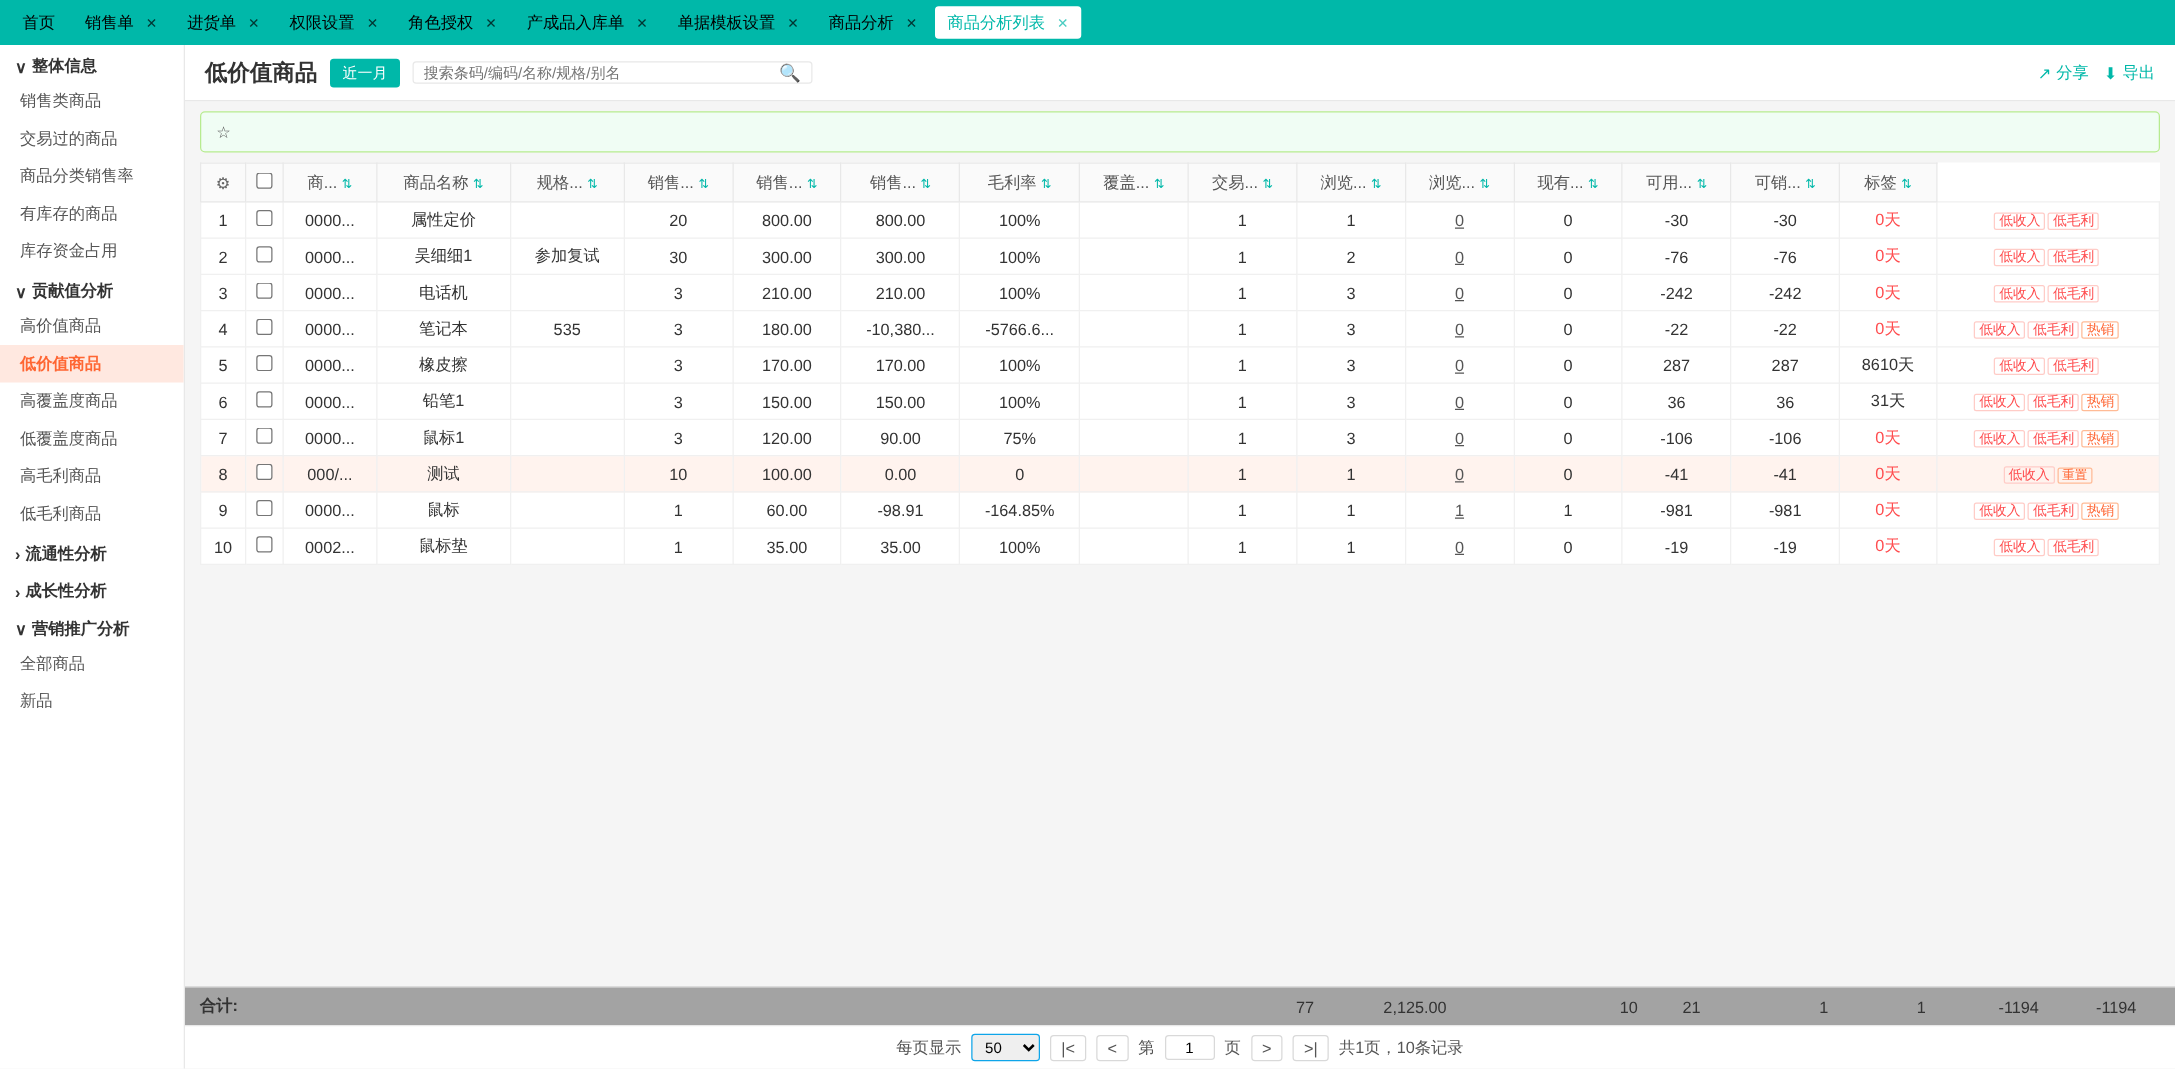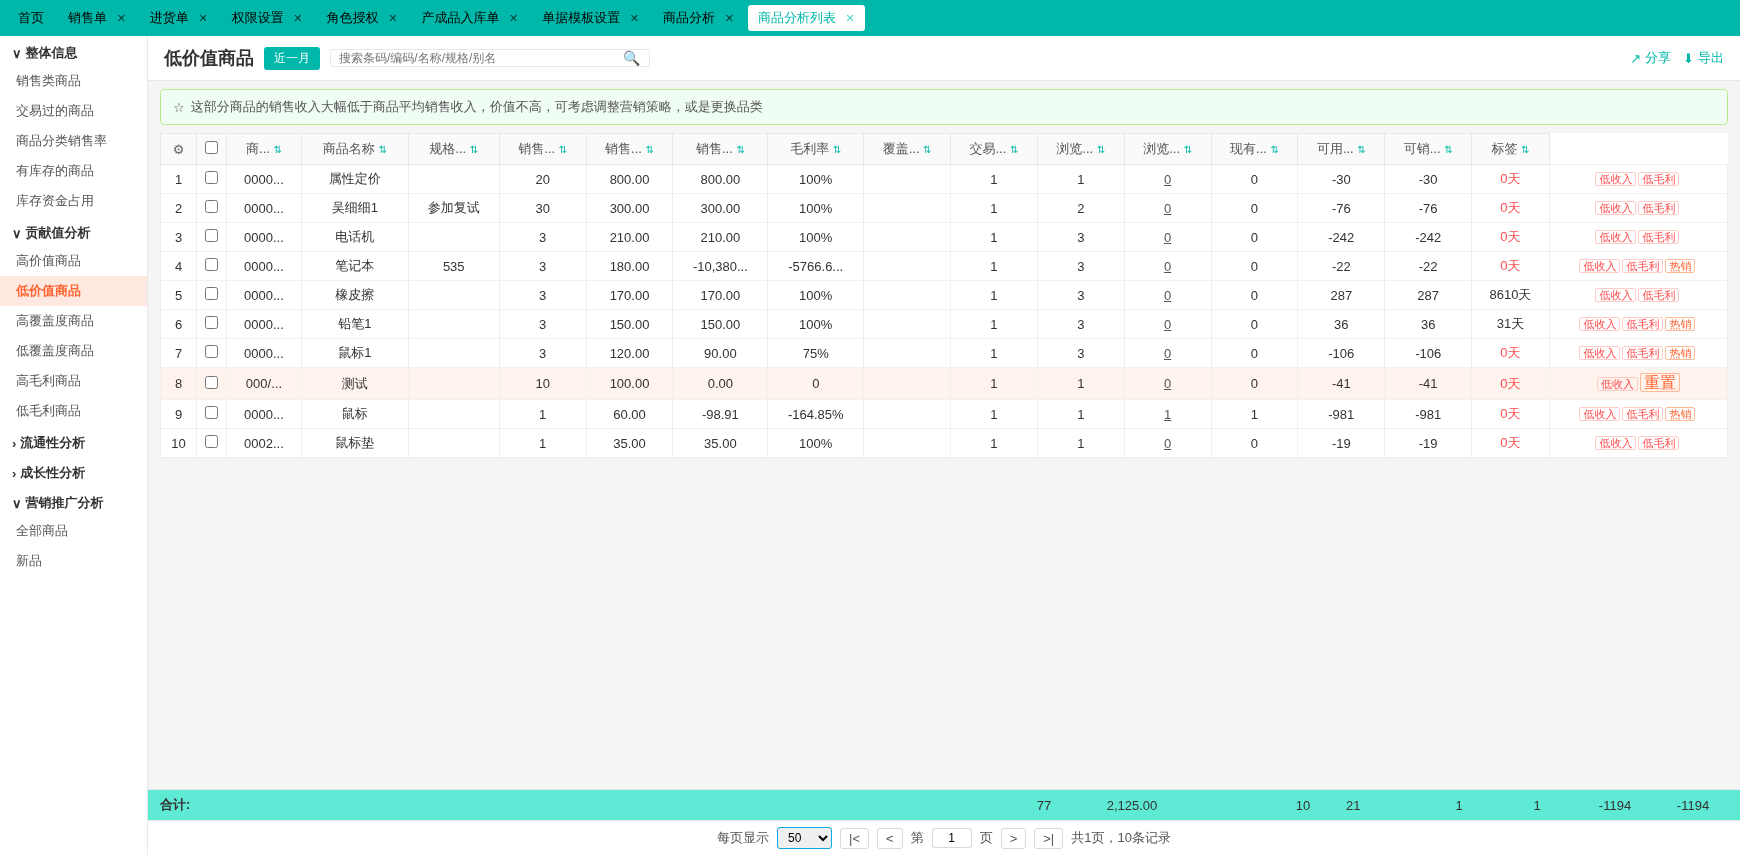--- a/index.html
+++ b/index.html
@@ -161,29 +161,29 @@
       padding: 5px 8px;
       color: #333;
       text-align: center;
       white-space: nowrap;
     }
     tr.highlighted td { background: #fff3ee; }
 
     .tag-low-income { color: #ff4d4f; font-size: 11px; border: 1px solid #ffccc7; border-radius: 2px; padding: 0 3px; margin-right: 2px; }
     .tag-low-profit { color: #ff4d4f; font-size: 11px; border: 1px solid #ffccc7; border-radius: 2px; padding: 0 3px; margin-right: 2px; }
     .tag-hot { color: #ff6633; font-size: 11px; border: 1px solid #ffbb96; border-radius: 2px; padding: 0 3px; margin-right: 2px; }
-    .tag-reorder { color: #ff6633; font-size: 16px; border: 1px solid #ffbb96; border-radius: 2px; padding: 0 3px; }
+    .tag-reorder { color: #ff6633; font-size: 10px; border: 1px solid #ffbb96; border-radius: 2px; padding: 0 3px; }
 
     .days-red { color: #ff4d4f; }
 
     td a { color: #555; text-decoration: underline; }
 
     
     .table-footer {
-      background: #5eead4;
+      background: #a3a3a3;
       border-top: 1px solid #e8e8e8;
       display: flex;
       align-items: center;
       padding: 6px 12px;
       gap: 8px;
       font-size: 12px;
       color: #333;
     }
     .total-label { font-weight: bold; margin-right: 8px; }
 
@@ -300,21 +300,20 @@
         </div>
         <div class="action-btn">
           <span>⬇</span>
           <span>导出</span>
         </div>
       </div>
     </div>
 
     <div class="info-banner">
       <span>☆</span>
-      <span>这部分商品的销售收入大幅低于商品平均销售收入，价值不高，可考虑调整营销策略，或是更换品类</span>
     </div>
 
     <div class="table-area">
       <table>
         <thead>
           <tr>
             <th class="col-settings">⚙</th>
             <th class="checkbox-cell"><input type="checkbox" style=""></th>
             <th>商... <span class="sort-icon">⇅</span></th>
             <th>商品名称 <span class="sort-icon">⇅</span></th>

